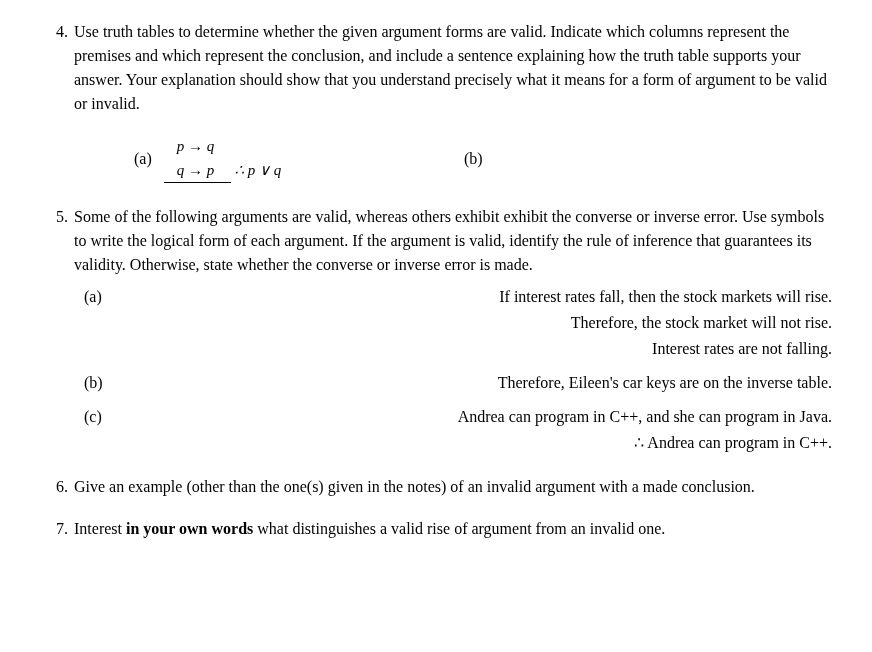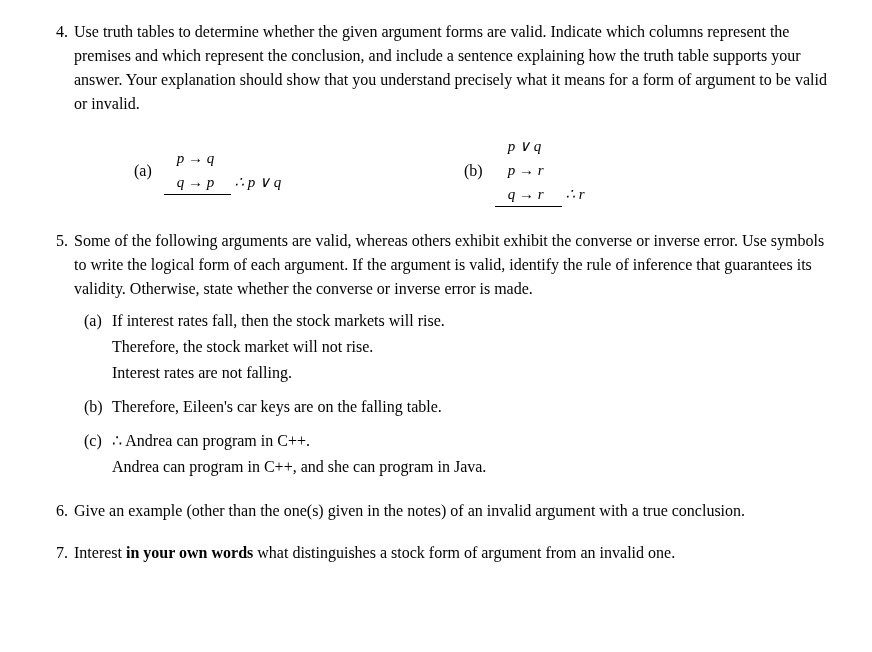--- a/index.html
+++ b/index.html
@@ -73,20 +73,21 @@
   }
   .sublabel {
     width: 28px;
     flex-shrink: 0;
   }
   .subbody {
     flex: 1;
   }
   .subbody div {
     margin-bottom: 2px;
+    text-align: right;
   }
   .bold {
     font-weight: bold;
   }
 </style>
 </head>
 <body>
 
 <div class="page">
 
@@ -101,26 +102,20 @@
           <span class="plabel">(a)</span>
           <div class="arg-table">
             <div class="arg-line" style="padding-left:13px;">p → q</div>
             <div class="arg-line rule" style="padding-left:13px;">q → p</div>
             <div class="arg-line therefore">∴ p ∨ q</div>
           </div>
         </div>
 
         <div class="part-col right">
           <span class="plabel">(b)</span>
-          <div class="arg-table">
-            <div class="arg-line" style="padding-left:13px;">p ∨ q</div>
-            <div class="arg-line" style="padding-left:13px;">p → r</div>
-            <div class="arg-line rule" style="padding-left:13px;">q → r</div>
-            <div class="arg-line therefore">∴ r</div>
-          </div>
         </div>
       </div>
     </div>
   </div>
 
   <div class="problem">
     <div class="num">5.</div>
     <div class="body">
       <div>Some of the following arguments are valid, whereas others exhibit exhibit the converse or inverse error. Use symbols to write the logical form of each argument. If the argument is valid, identify the rule of inference that guarantees its validity. Otherwise, state whether the converse or inverse error is made.</div>
 
@@ -129,41 +124,41 @@
         <div class="subbody">
           <div>If interest rates fall, then the stock markets will rise.</div>
           <div>Therefore, the stock market will not rise.</div>
           <div>Interest rates are not falling.</div>
         </div>
       </div>
 
       <div class="subpart">
         <div class="sublabel">(b)</div>
         <div class="subbody">
-          <div>Therefore, Eileen's car keys are on the falling table.</div>
+          <div>Therefore, Eileen's car keys are on the inverse table.</div>
         </div>
       </div>
 
       <div class="subpart">
         <div class="sublabel">(c)</div>
         <div class="subbody">
+          <div>Andrea can program in C++, and she can program in Java.</div>
           <div>∴ Andrea can program in C++.</div>
-          <div>Andrea can program in C++, and she can program in Java.</div>
         </div>
       </div>
     </div>
   </div>
 
   <div class="problem">
     <div class="num">6.</div>
     <div class="body">
-      <div>Give an example (other than the one(s) given in the notes) of an invalid argument with a true conclusion.</div>
+      <div>Give an example (other than the one(s) given in the notes) of an invalid argument with a made conclusion.</div>
     </div>
   </div>
 
   <div class="problem">
     <div class="num">7.</div>
     <div class="body">
-      <span>Interest </span><span class="bold">in your own words</span><span> what distinguishes a stock form of argument from an invalid one.</span>
+      <span>Interest </span><span class="bold">in your own words</span><span> what distinguishes a valid rise of argument from an invalid one.</span>
     </div>
   </div>
 
 </div>
 
 </body></html>

